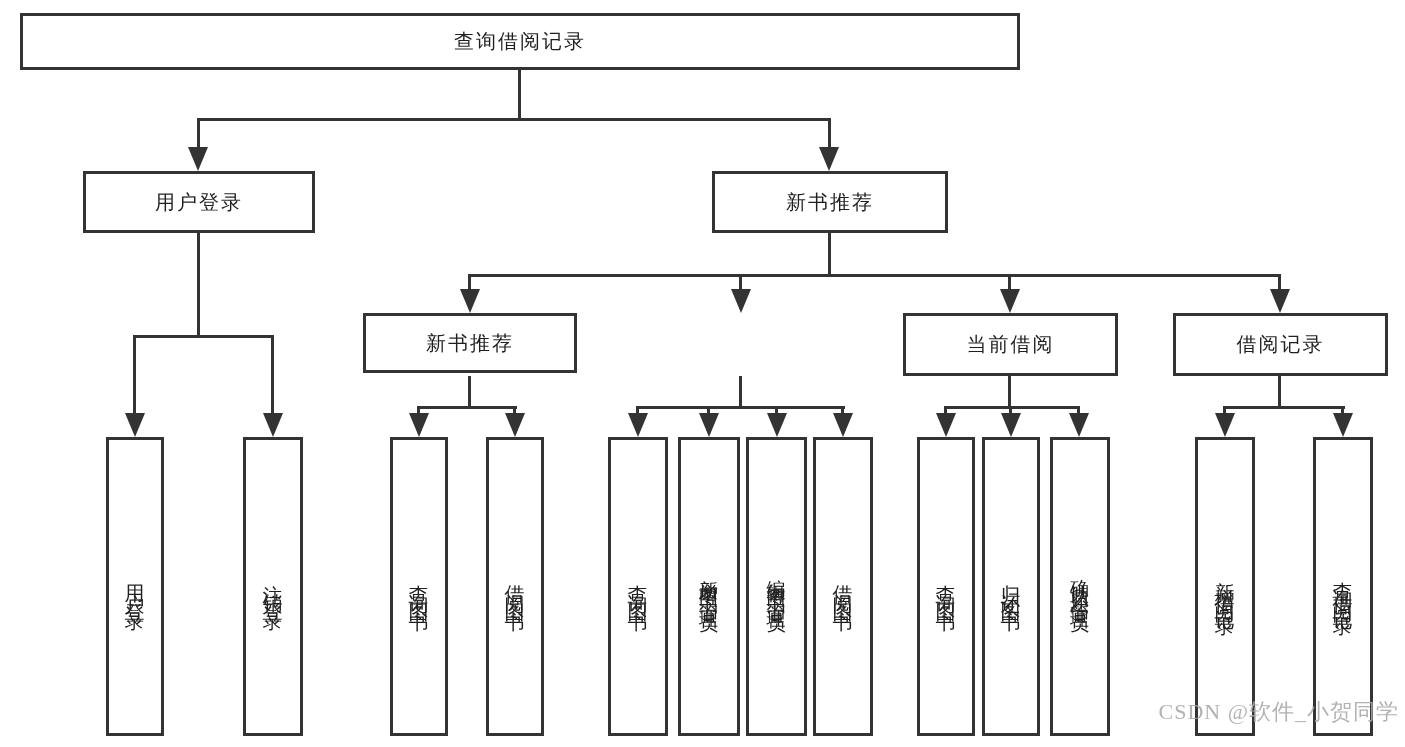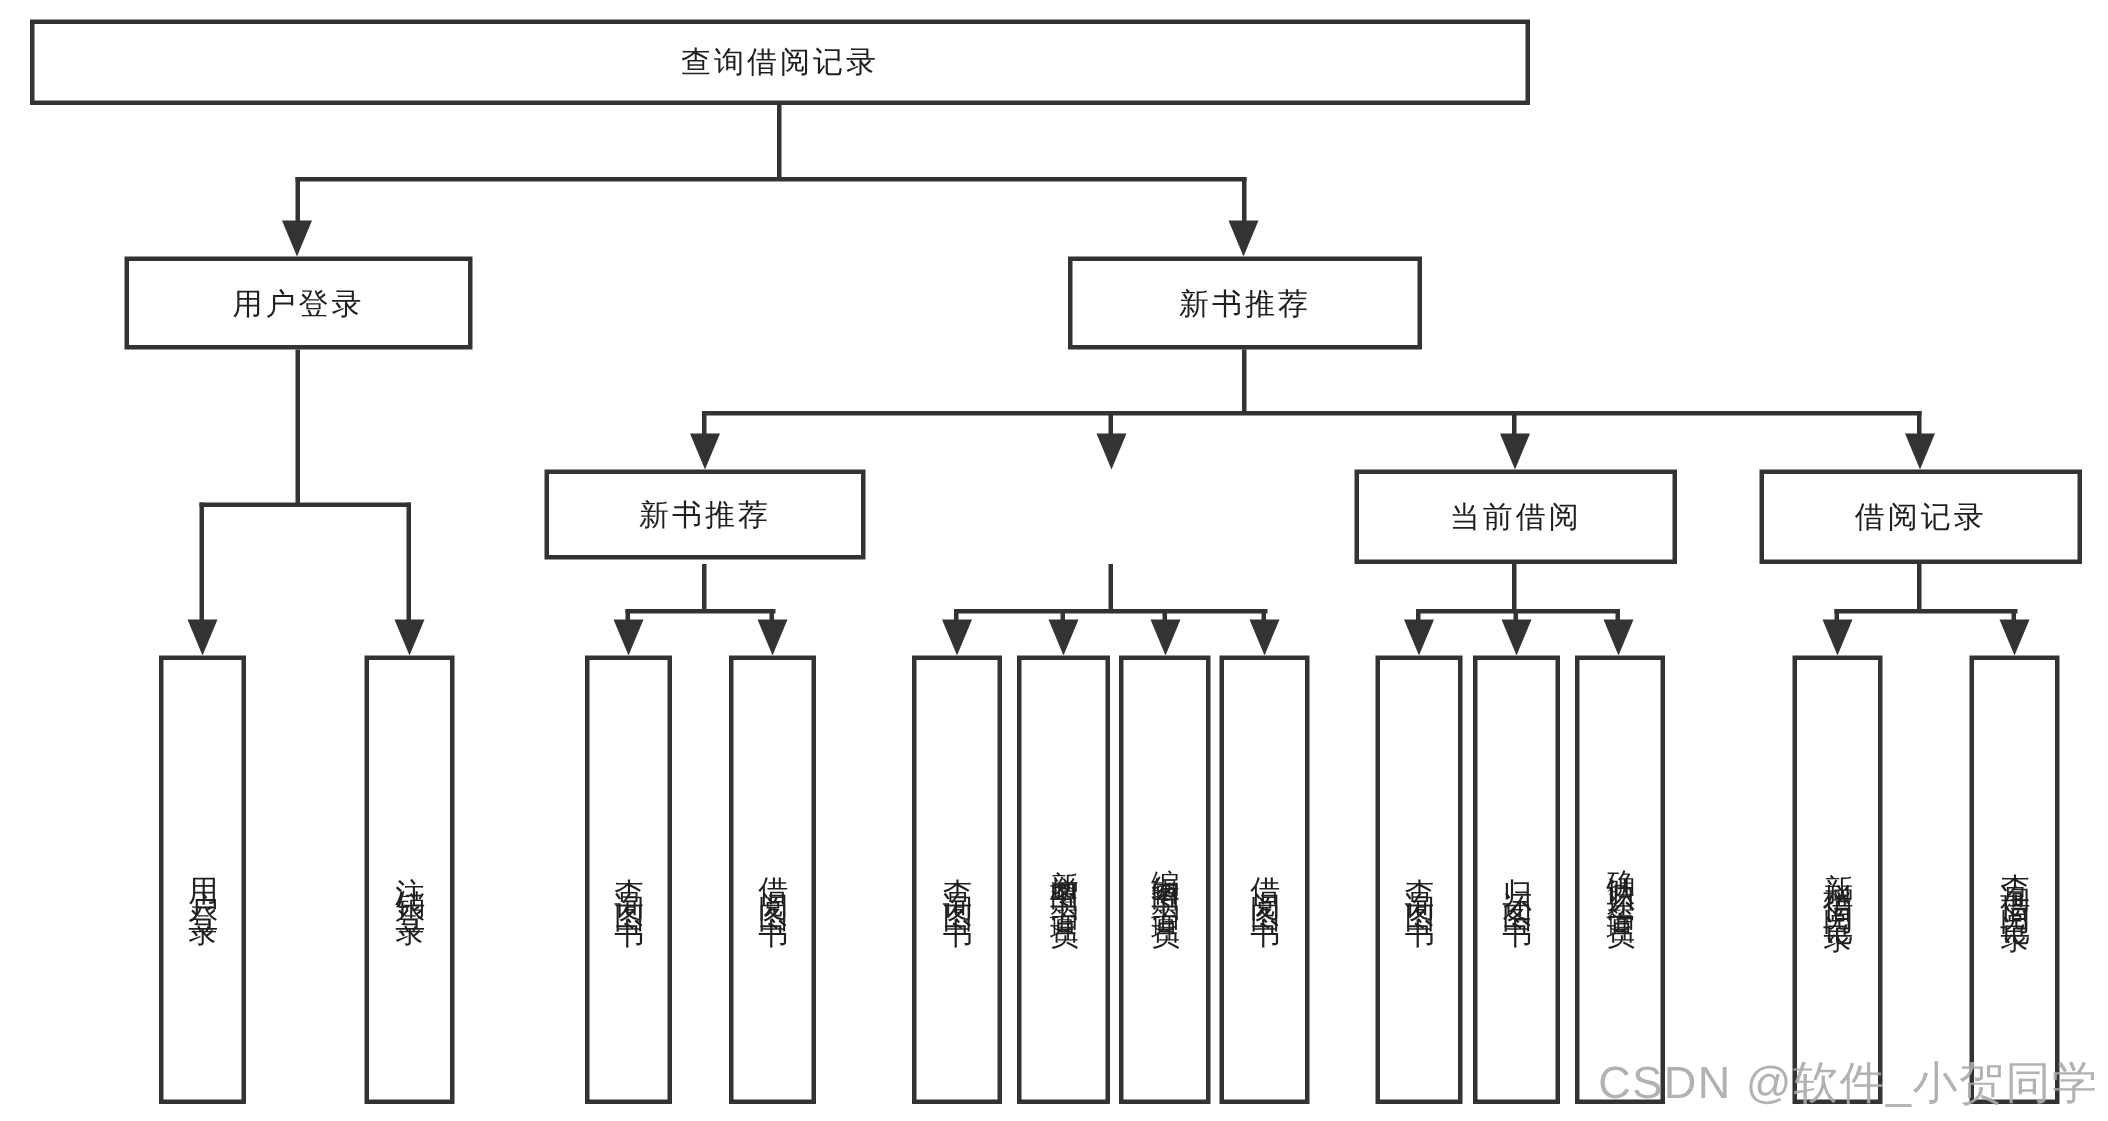--- a/index.html
+++ b/index.html
@@ -38,26 +38,27 @@
   .arrow {
     position: absolute;
     width: 0; height: 0;
     border-left: 10px solid transparent;
     border-right: 10px solid transparent;
     border-top: 24px solid #333333;
   }
   .watermark {
     position: absolute;
     right: 6px;
-    bottom: 4px;
-    font-size: 30px;
+    bottom: 20px;
+    font-size: 22px;
     letter-spacing: 1px;
     color: rgba(170, 170, 170, 0.9);
     z-index: 5;
     white-space: nowrap;
+    font-family: Liberation Serif, serif;
   }
 </style>
 </head>
 <body>
 
 <div class="stage">
 
   <div class="box" style="left:20px; top:13px; width:1000px; height:57px;">
     <span class="hlabel">查询借阅记录</span>
   </div>

